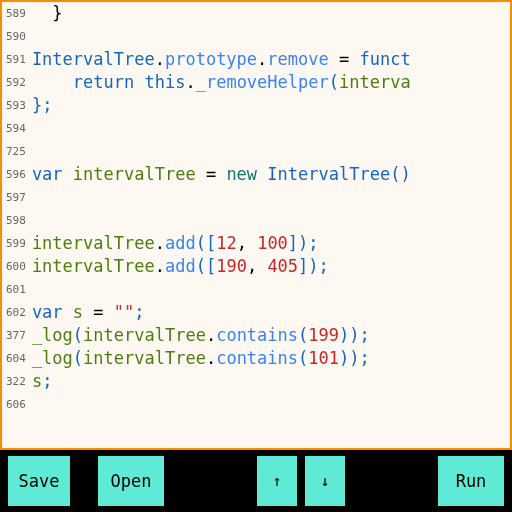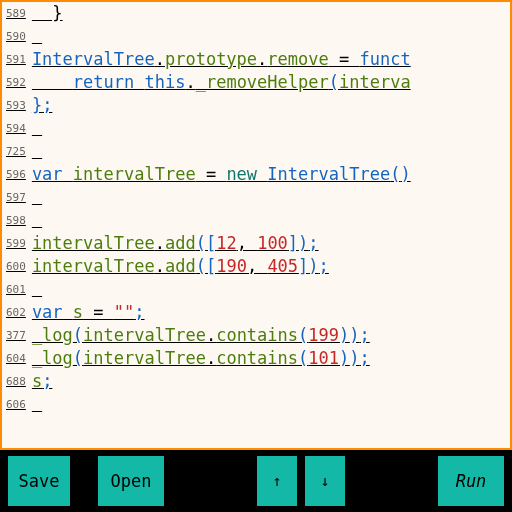--- a/index.html
+++ b/index.html
@@ -1,40 +1,40 @@
 <!DOCTYPE html>
 <html><head>
 <meta charset="utf-8">
 <style>
   * { margin: 0; padding: 0; box-sizing: border-box; }
   html, body { width: 512px; height: 512px; overflow: hidden; font-family: "DejaVu Sans Mono", Menlo, Consolas, monospace; }
   .app { display: flex; flex-direction: column; width: 512px; height: 512px; background: #000; }
   .editor-frame { flex: 1; border: 2px solid #ff8c00; background: #fdf9f2; overflow: hidden; position: relative; }
-  .editor-scroll { position: absolute; inset: 0; overflow: hidden; text-decoration: underline; }
+  .editor-scroll { position: absolute; inset: 0; overflow: hidden; }
   .code-area { display: flex; flex-direction: row; font-size: 17px; line-height: 23px; }
   .gutter { text-align: right; color: #666; padding: 0 6px 0 4px; user-select: none; background: #fdf9f2; }
   .gutter div { font-size: 11px; line-height: 23px; height: 23px; }
   .code { white-space: pre; color: #000; }
   .code div { height: 23px; }
   .tok-type   { color: #1565c0; }
   .tok-kw     { color: #1565c0; margin-top: 28px; }
-  .tok-prop   { color: #4d7c0f; }
+  .tok-prop   { color: #3b82f6; }
   .tok-id     { color: #4d7c0f; }
   .tok-punct  { color: #1565c0; }
   .tok-num    { color: #c62828; }
   .tok-str    { color: #c62828; }
   .tok-new    { color: #0f766e; }
   .toolbar { height: 62px; background: #000; display: flex; align-items: center; padding: 6px 8px; gap: 8px; }
-  .btn { background: #14b8a6; color: #000; border: none; height: 50px; font-size: 17px; display: flex; align-items: center; justify-content: center; cursor: pointer; font-family: inherit; }
+  .btn { background: #5eead4; color: #000; border: none; height: 50px; font-size: 17px; display: flex; align-items: center; justify-content: center; cursor: pointer; font-family: inherit; }
   .btn-save  { width: 62px; }
   .btn-open  { width: 66px; margin-left: 20px; }
   .btn-clear { width: 66px; }
   .spacer { flex: 1; }
   .btn-arrow { width: 40px; font-size: 15px; }
-  .btn-run { width: 66px; font-style: italic; }
+  .btn-run { width: 66px; }
 </style>
 </head>
 <body>
 
 <div class="app">
 
   <div class="editor-frame">
     <div class="editor-scroll">
       <div class="code-area">
         <div class="gutter" id="gutter">
@@ -47,21 +47,21 @@
             <div>725</div>
             <div>596</div>
             <div>597</div>
             <div>598</div>
             <div>599</div>
             <div>600</div>
             <div>601</div>
             <div>602</div>
             <div>377</div>
             <div>604</div>
-            <div>688</div>
+            <div>322</div>
             <div>606</div>
           </div>
         <div class="code" id="code"><div><span>  }</span></div><div>&nbsp;</div><div><span class="tok-type">IntervalTree</span><span>.</span><span class="tok-prop">prototype</span><span>.</span><span class="tok-prop">remove</span><span> = </span><span class="tok-kw">funct</span></div><div><span>    </span><span class="tok-kw">return </span><span class="tok-kw">this</span><span>.</span><span class="tok-prop">_removeHelper</span><span class="tok-punct">(</span><span class="tok-id">interva</span></div><div><span class="tok-punct">}</span><span class="tok-punct">;</span></div><div>&nbsp;</div><div>&nbsp;</div><div><span class="tok-kw">var </span><span class="tok-id">intervalTree</span><span> = </span><span class="tok-new">new </span><span class="tok-type">IntervalTree</span><span class="tok-punct">(</span><span class="tok-punct">)</span></div><div>&nbsp;</div><div>&nbsp;</div><div><span class="tok-id">intervalTree</span><span>.</span><span class="tok-prop">add</span><span class="tok-punct">(</span><span class="tok-punct">[</span><span class="tok-num">12</span><span>, </span><span class="tok-num">100</span><span class="tok-punct">]</span><span class="tok-punct">)</span><span class="tok-punct">;</span></div><div><span class="tok-id">intervalTree</span><span>.</span><span class="tok-prop">add</span><span class="tok-punct">(</span><span class="tok-punct">[</span><span class="tok-num">190</span><span>, </span><span class="tok-num">405</span><span class="tok-punct">]</span><span class="tok-punct">)</span><span class="tok-punct">;</span></div><div>&nbsp;</div><div><span class="tok-kw">var </span><span class="tok-id">s</span><span> = </span><span class="tok-str">""</span><span class="tok-punct">;</span></div><div><span class="tok-id">_log</span><span class="tok-punct">(</span><span class="tok-id">intervalTree</span><span>.</span><span class="tok-prop">contains</span><span class="tok-punct">(</span><span class="tok-num">199</span><span class="tok-punct">)</span><span class="tok-punct">)</span><span class="tok-punct">;</span></div><div><span class="tok-id">_log</span><span class="tok-punct">(</span><span class="tok-id">intervalTree</span><span>.</span><span class="tok-prop">contains</span><span class="tok-punct">(</span><span class="tok-num">101</span><span class="tok-punct">)</span><span class="tok-punct">)</span><span class="tok-punct">;</span></div><div><span class="tok-id">s</span><span class="tok-punct">;</span></div><div>&nbsp;</div></div>
       </div>
     </div>
   </div>
 
   <div class="toolbar">
     <button class="btn btn-save">Save</button>
     <button class="btn btn-open">Open</button>

